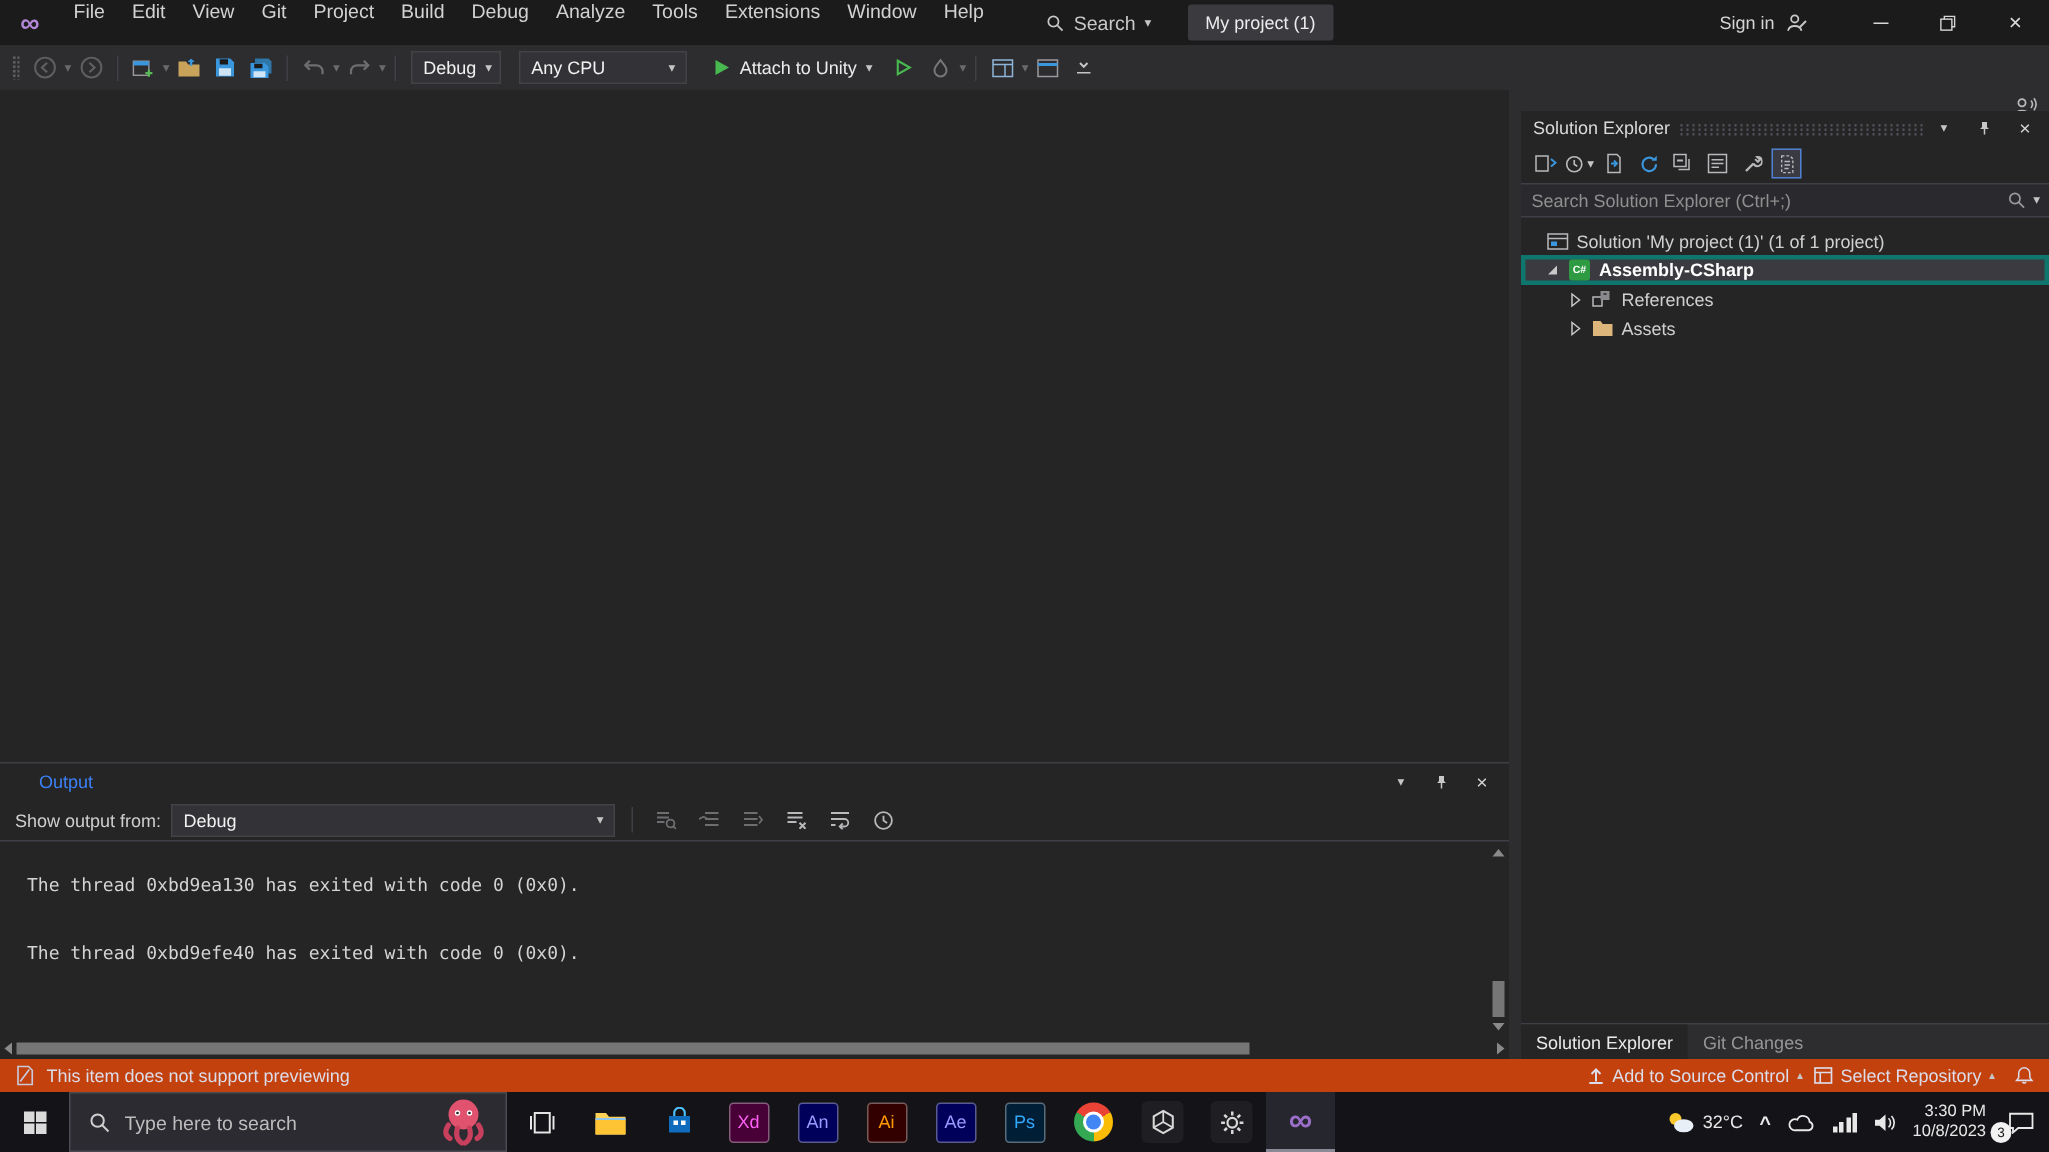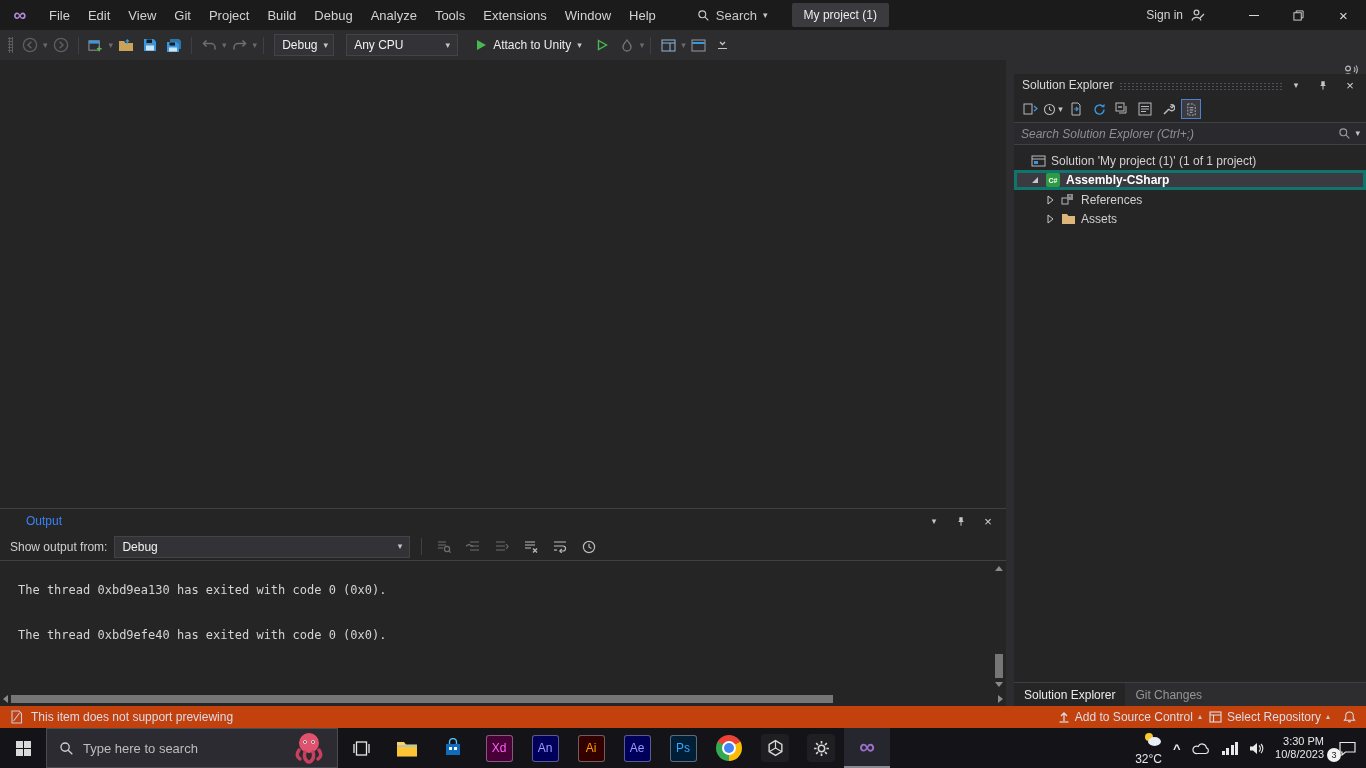--- a/index.html
+++ b/index.html
@@ -5,21 +5,21 @@
   *{margin:0;padding:0;box-sizing:border-box;}
   html,body{width:1366px;height:768px;overflow:hidden;background:#000;}
   #app{position:relative;width:1366px;height:768px;background:#2d2d30;
        font-family:"Liberation Sans",sans-serif;font-size:12px;color:#cccccc;}
 
   
   .titlebar{position:absolute;top:0;left:0;width:1366px;height:30px;background:#1b1b1c;
             display:flex;align-items:stretch;}
   .vs-logo{width:40px;display:flex;align-items:center;justify-content:center;
            color:#b388d9;font-size:18px;font-weight:bold;}
-  .menubar{display:flex;align-items:center;}
+  .menubar{display:flex;align-items:flex-start;}
   .menu-item{display:flex;align-items:center;padding:0 9px;font-size:13px;color:#d2d2d2;}
   .tb-search{display:flex;align-items:center;gap:6px;color:#c8c8c8;margin-left:24px;
              padding:0 8px;font-size:13px;}
   .project-tab{display:flex;align-items:center;background:#3a3a3f;margin:3px 0 3px 16px;
                padding:0 12px;font-size:12px;color:#ececec;border-radius:2px;}
   .tb-right{margin-left:auto;display:flex;align-items:center;}
   .signin{font-size:12px;color:#d4d4d4;margin-right:7px;}
   .avatar-ic{margin-right:26px;display:flex;align-items:center;}
   .winbtn{width:45px;height:30px;display:flex;align-items:center;justify-content:center;color:#d8d8d8;}
   .minline{display:block;width:10px;height:1px;background:#d8d8d8;}
@@ -81,21 +81,21 @@
   .se-header{height:22px;display:flex;align-items:center;padding:0 8px;}
   .se-title{color:#dadada;white-space:nowrap;}
   .se-dots{flex:1;height:9px;margin:2px 6px 0;
            background-image:radial-gradient(circle,#50505a 0.9px,transparent 1px);background-size:4px 3px;}
   .se-toolbar{height:26px;display:flex;align-items:center;padding:0 6px;gap:3px;}
   .sebtn{height:20px;min-width:20px;display:flex;align-items:center;justify-content:center;gap:2px;}
   .sebtn.active{border:1px solid #4f7fd0;background:#3a3a42;}
   .se-search{height:23px;display:flex;align-items:center;border-top:1px solid #3f3f46;
              border-bottom:1px solid #3f3f46;background:#2a2a2e;}
   .se-search input{flex:1;background:transparent;border:none;outline:none;color:#c8c8c8;
-                   font-size:12px;padding:0 7px;font-family:"Liberation Sans",sans-serif;font-style:italic;}
+                   font-size:12px;padding:0 7px;font-family:"Liberation Sans",sans-serif;}
   .se-search input::placeholder{color:#8f8f8f;}
   .se-search .mag{margin-right:4px;display:flex;}
   .se-search .caret{margin-right:6px;}
   .se-tree{padding-top:6px;}
   .trow{height:19px;display:flex;align-items:center;color:#d0d0d0;white-space:nowrap;}
   .trow .ind0{width:14px;}
   .trow .ind1{width:10px;}
   .trow .ind2{width:28px;}
   .exp{width:16px;display:flex;align-items:center;justify-content:center;}
   .exp-open{width:0;height:0;border-left:6px solid transparent;border-bottom:6px solid #c8c8c8;}
@@ -137,21 +137,21 @@
   .app-ps{background:#001e36;color:#31a8ff;}
   .chrome{width:26px;height:26px;border-radius:50%;position:relative;
           background:conic-gradient(from -60deg,#ea4335 0 120deg,#fbbc05 0 240deg,#34a853 0 360deg);}
   .chrome::before{content:"";position:absolute;inset:6px;border-radius:50%;background:#fff;}
   .chrome::after{content:"";position:absolute;inset:8px;border-radius:50%;background:#4285f4;}
   .dark-tile{width:28px;height:28px;background:#1f1f23;border-radius:4px;display:flex;
              align-items:center;justify-content:center;}
   .tk-btn.vs-active{background:#26262e;border-bottom:2px solid #8a8a96;}
   .vs-inf{color:#9b6fc9;font-size:22px;font-weight:bold;line-height:1;}
   .tray{margin-left:auto;display:flex;align-items:center;gap:11px;padding-right:10px;font-size:11px;}
-  .temp{display:flex;align-items:flex-end;gap:5px;font-size:12px;flex-direction:column;}
+  .temp{display:flex;align-items:center;gap:5px;font-size:12px;}
   .tray-caret{font-size:13px;font-weight:bold;}
   .clockbox{text-align:right;line-height:13px;}
   .action{position:relative;display:flex;align-items:center;margin-left:4px;}
   .badge{position:absolute;left:-12px;bottom:-6px;width:14px;height:14px;border-radius:50%;
          background:#f2f2f2;color:#1a1a1a;font-size:9px;display:flex;align-items:center;justify-content:center;}
 </style>
 </head>
 <body>
 
 <div id="app">

